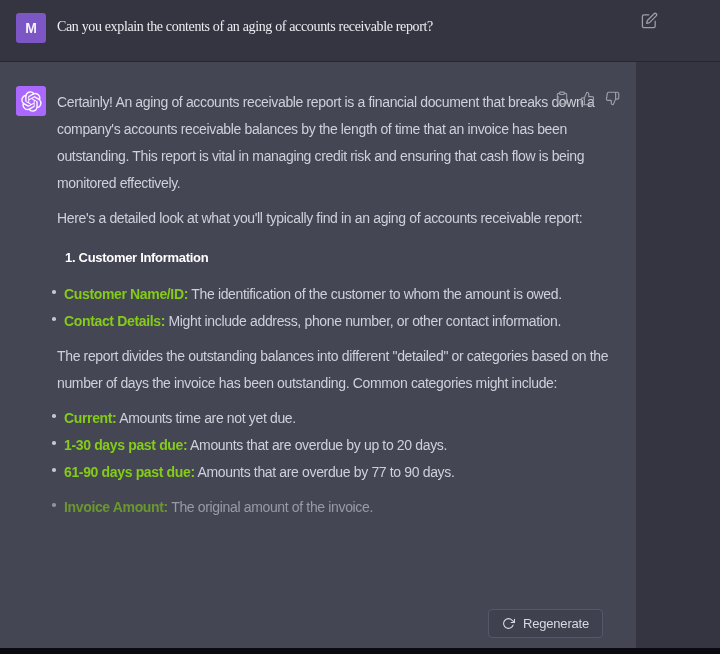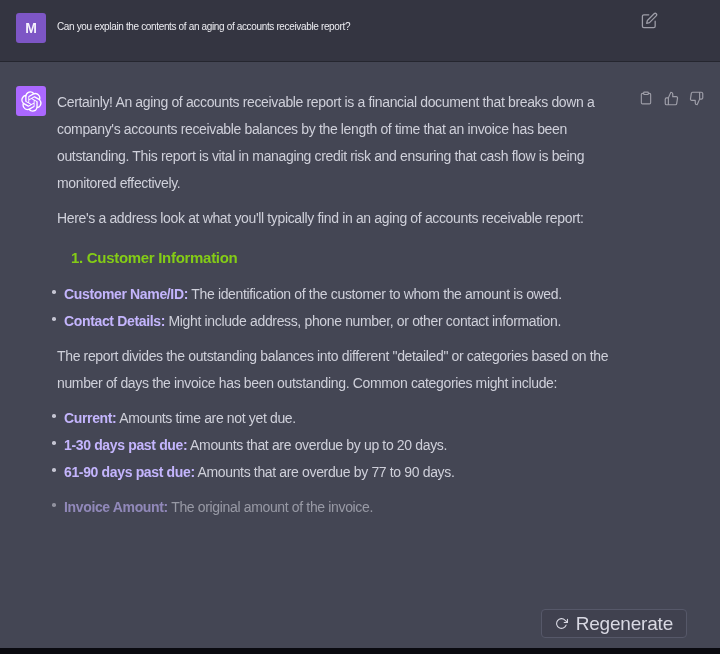--- a/index.html
+++ b/index.html
@@ -16,66 +16,66 @@
     border-bottom:1px solid rgba(25,26,32,0.55);
   }
   .avatar {
     position:absolute; width:30px; height:30px; border-radius:3px;
     display:flex; align-items:center; justify-content:center;
   }
   .user-avatar { left:16px; top:13px; background:#7d56c5; color:#f5f2fc;
     font-size:14px; font-weight:bold; letter-spacing:0; }
   .user-text {
     position:absolute; left:57px; top:13px; width:560px;
-    color:#ececf1; font-size:10px; line-height:27px;
+    color:#ececf1; font-size:14px; line-height:27px;font-family:Liberation Serif, serif;
   }
   .icon-btn { background:none; border:none; padding:0; cursor:pointer;
     color:#9e9ea8; display:inline-flex; align-items:center; justify-content:center; }
   .edit-btn { position:absolute; right:62px; top:12px; width:17px; height:17px; }
   
   .assistant-row {
-    position:absolute; top:62px; left:0; width:720px; height:592px;
+    position:absolute; top:62px; left:0; width:636px; height:592px;
     background:#444654; overflow:hidden;
   }
   .assistant-avatar { left:16px; top:24px; background:#ab68ff; }
   .msg-actions {
     position:absolute; top:28px; right:17px;
     display:flex; gap:11px; z-index:3;
   }
   .msg-actions .icon-btn { width:14px; height:16px; }
   .content {
     position:absolute; left:57px; top:27px; width:570px;
     color:#cfd0da; font-size:14px; line-height:27px;
   }
   .content p { margin:0 0 8px; }
   .content h3 {
-    margin:16px 14px 13px; color:#84cc16; font-size:15px;
+    margin:16px 8px 13px; color:#ffffff; font-size:13px;
     line-height:20px; font-weight:bold; letter-spacing:-0.3px;
   }
-  .content strong { color:#c4b5fd; font-weight:bold; }
+  .content strong { color:#84cc16; font-weight:bold; }
   .content ul { list-style:none; margin:8px 0 8px -6px; padding:0; }
   .content li { position:relative; padding-left:13px; line-height:27px; }
   .content li::before {
     content:""; position:absolute; left:1px; top:9px;
     width:3.5px; height:3.5px; border-radius:50%; background:#c5c5d2;
   }
   .content li.faded { opacity:0.6; }
   
   .fade-overlay {
     position:absolute; left:0; right:0; bottom:6px; height:32px; z-index:2;
     background:linear-gradient(to bottom, rgba(68,70,84,0), rgba(68,70,84,0.85));
     pointer-events:none;
   }
   .bottom-bar { position:absolute; left:0; bottom:0; width:720px; height:6px;
     background:#0a0a10; z-index:4; }
   .regenerate-btn {
     position:absolute; right:33px; bottom:16px; z-index:10;
     height:29px; padding:0 13px; display:flex; align-items:center; gap:8px;
     background:#40414f; border:1px solid #565869; border-radius:4px;
-    color:#d9d9e3; font-size:19px; font-family:"Liberation Sans", sans-serif;
+    color:#d9d9e3; font-size:13px; font-family:"Liberation Sans", sans-serif;
     letter-spacing:-0.2px; cursor:pointer;
   }
   svg { display:block; }
 </style>
 </head>
 <body>
 
 <div id="screen">
 
   <div class="user-row">
@@ -123,21 +123,21 @@
         <span>
           <svg width="15" height="15" viewBox="0 0 24 24" fill="none" stroke="currentColor" stroke-width="1.9" stroke-linecap="round" stroke-linejoin="round">
             <path d="M10 15v4a3 3 0 0 0 3 3l4-9V2H5.72a2 2 0 0 0-2 1.7l-1.38 9a2 2 0 0 0 2 2.3zm7-13h2.67A2.31 2.31 0 0 1 22 4v7a2.31 2.31 0 0 1-2.33 2H17"></path>
           </svg>
         </span>
       </button>
     </div>
 
     <div class="content">
       <p>Certainly! An aging of accounts receivable report is a financial document that breaks down a company's accounts receivable balances by the length of time that an invoice has been outstanding. This report is vital in managing credit risk and ensuring that cash flow is being monitored effectively.</p>
-      <p>Here's a address look at what you'll typically find in an aging of accounts receivable report:</p>
+      <p>Here's a detailed look at what you'll typically find in an aging of accounts receivable report:</p>
 
       <h3>1. Customer Information</h3>
       <ul>
         <li>
           <strong>Customer Name/ID:</strong>
           <span>The identification of the customer to whom the amount is owed.</span>
         </li>
         <li>
           <strong>Contact Details:</strong>
           <span>Might include address, phone number, or other contact information.</span>

